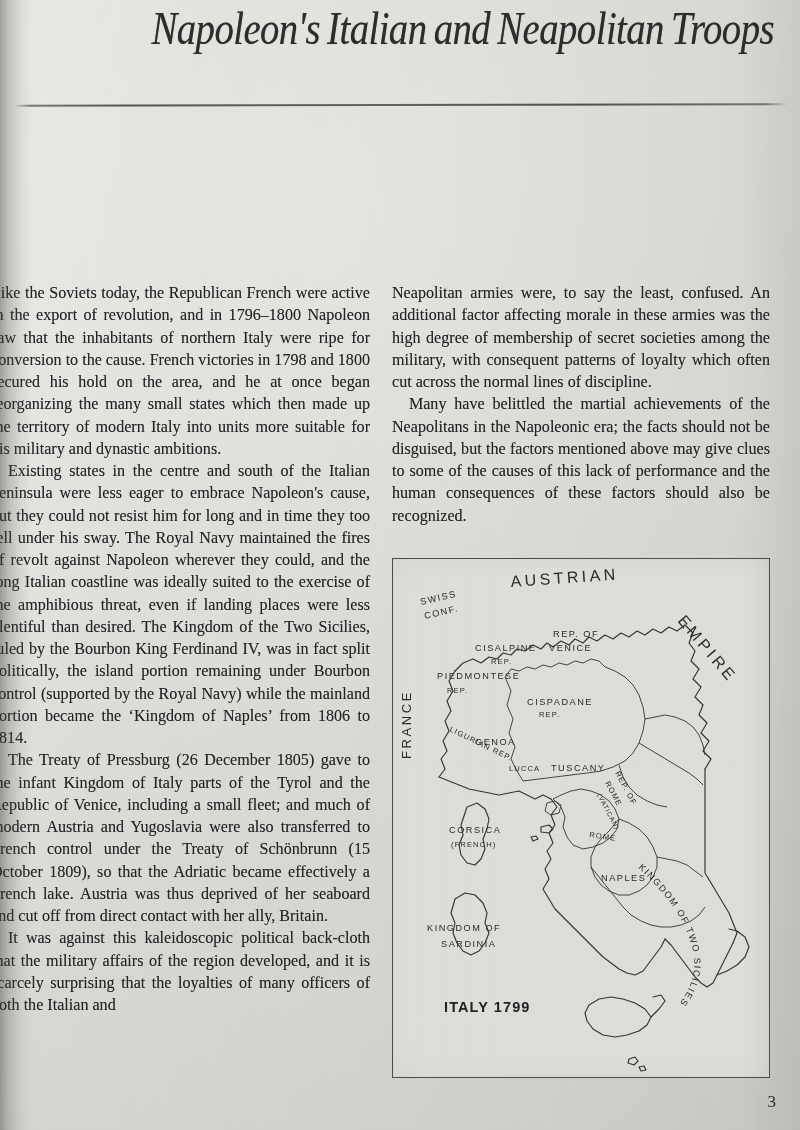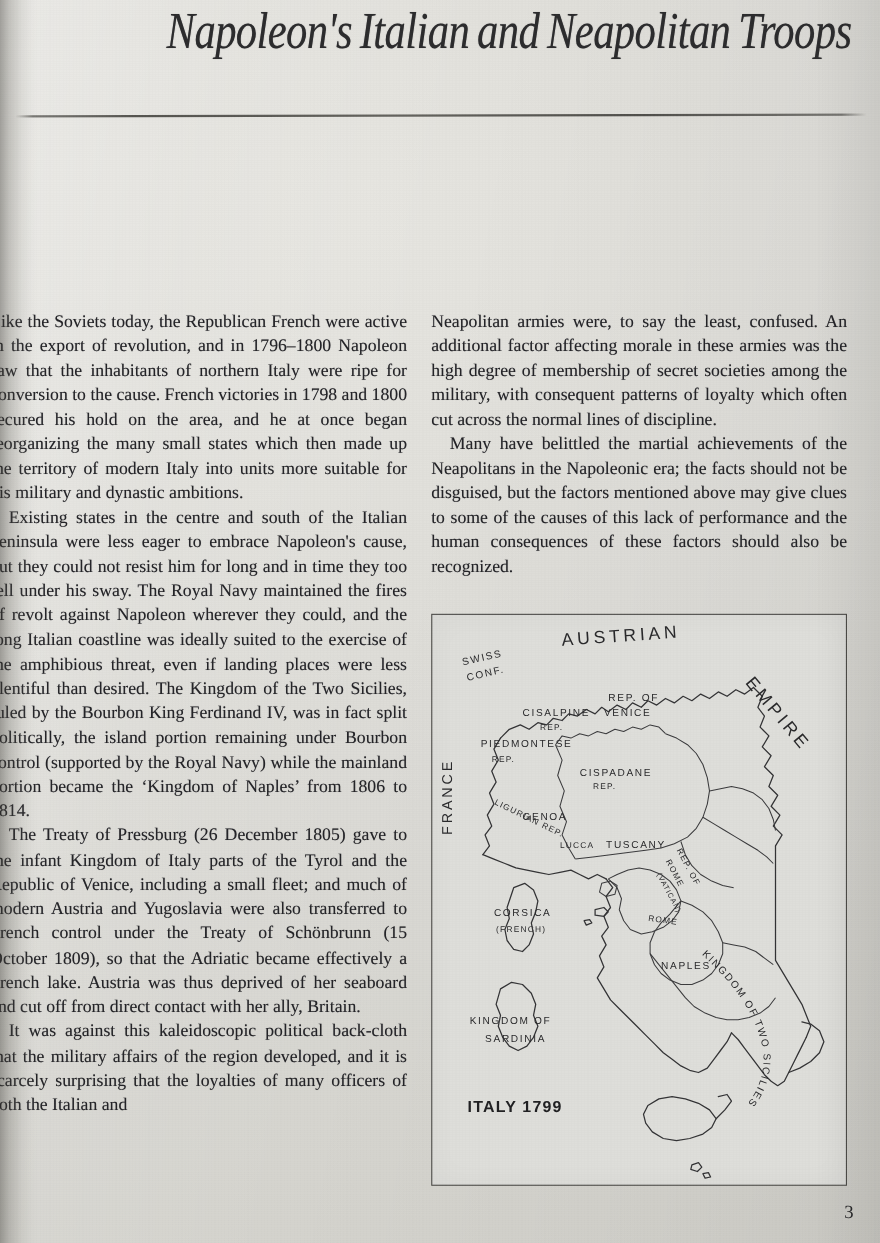--- a/index.html
+++ b/index.html
@@ -137,21 +137,21 @@
     height: 518px;
     border: 1.5px solid #4b4a46;
     background: #dededa;
     box-shadow: inset 0 0 26px rgba(0,0,0,0.035);
     overflow: hidden;
   }
   .figure svg { display: block; width: 100%; height: 100%; }
 
   .map-caption {
     position: absolute;
-    left: 32px;
+    left: 51px;
     bottom: 62px;
     font-family: "Liberation Sans", sans-serif;
     font-weight: bold;
     font-size: 14.5px;
     letter-spacing: 1.1px;
     color: #202022;
   }
 
   
   text {

